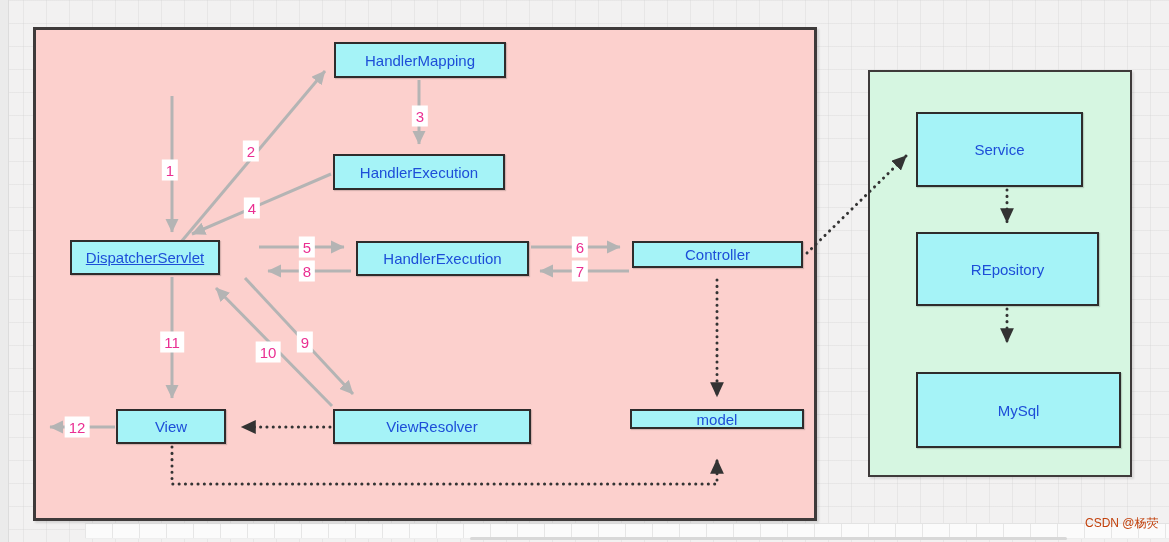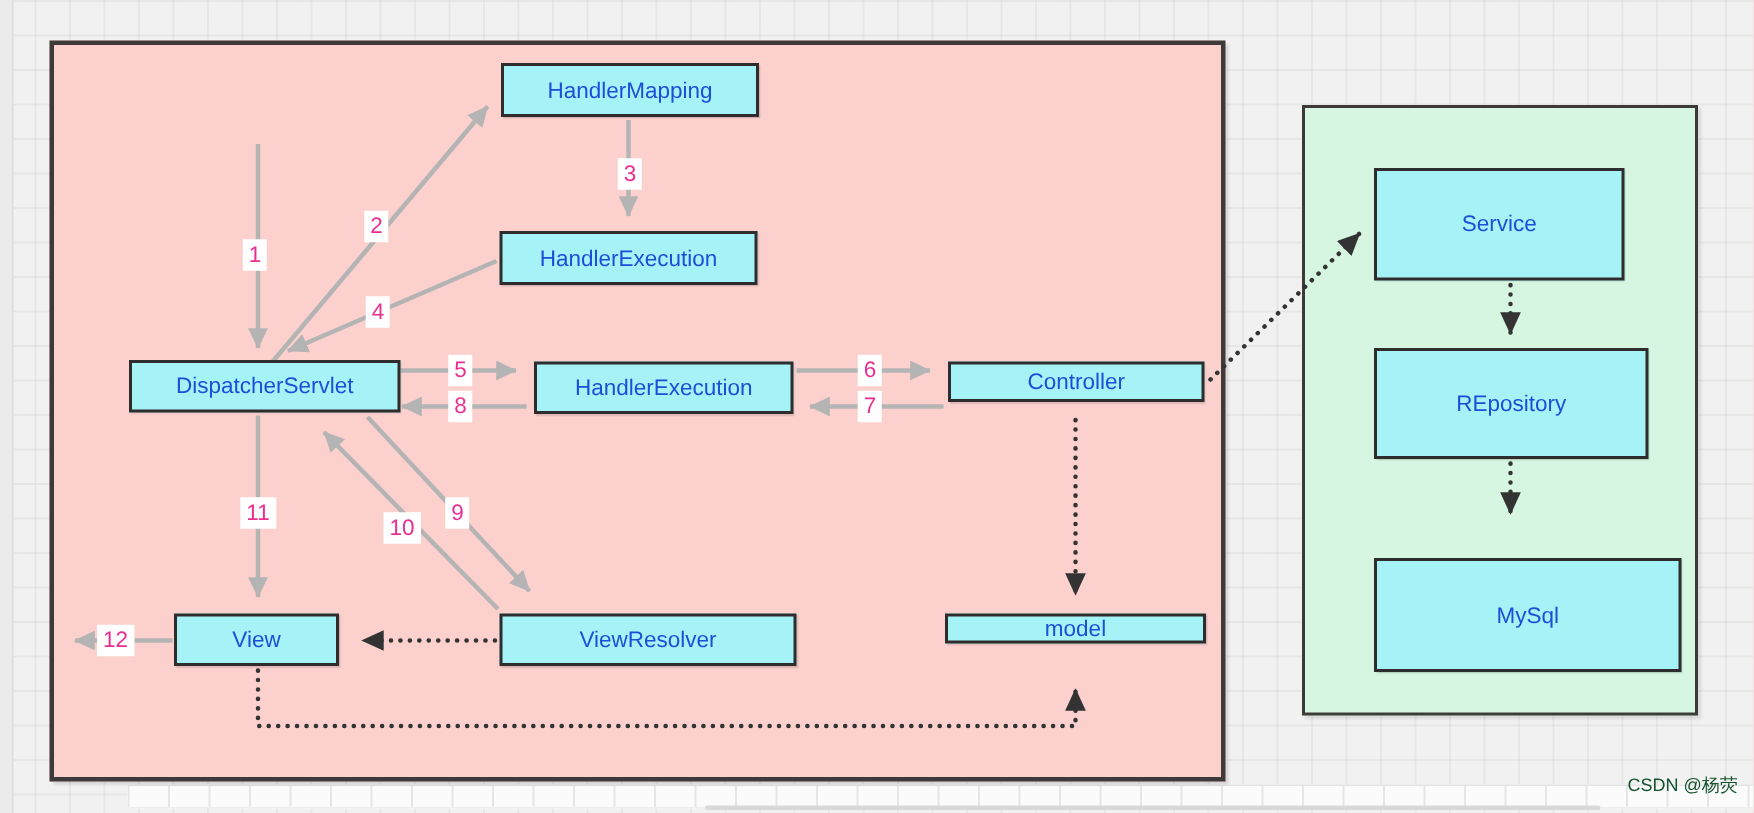--- a/index.html
+++ b/index.html
@@ -26,21 +26,21 @@
     background-image:linear-gradient(to right, #e6e6e6 1px, transparent 1px);
     background-size:27px 14px;
     border-top:1px solid #e3e3e3;border-bottom:1px solid #eeeeee;
   }
   .hscrollbar{
     position:absolute;left:470px;top:537px;width:597px;height:3px;
     background:#d8d8d8;border-radius:2px;
   }
   .watermark{
     position:absolute;left:1085px;top:515px;width:84px;
-    font-size:12px;color:#14532d;white-space:nowrap;
+    font-size:12px;color:#c2410c;white-space:nowrap;
   }
 
   
   .panel{position:absolute;box-sizing:border-box;}
   .panel-mvc{
     left:33px;top:27px;width:784px;height:494px;
     background:#fcd0cd;border:3px solid #3e3a3a;
     box-shadow:2px 2px 2px rgba(0,0,0,.12);
   }
   .panel-backend{
@@ -52,21 +52,21 @@
   
   .node{
     position:absolute;box-sizing:border-box;
     background:#a5f3f7;border:2px solid #2e2c2c;
     display:flex;align-items:center;justify-content:center;
     font-size:15px;color:#1d4ed8;
     box-shadow:1px 1px 1px rgba(0,0,0,.15);
   }
   .n-handlermapping      {left:334px;top:42px; width:172px;height:36px;}
   .n-handlerexec-top     {left:333px;top:154px;width:172px;height:36px;}
-  .n-dispatcherservlet   {left:86px; top:240px;width:181px;height:35px;}
+  .n-dispatcherservlet   {left:70px; top:240px;width:150px;height:35px;text-decoration:underline;}
   .n-handlerexec-mid     {left:356px;top:241px;width:173px;height:35px;}
   .n-controller          {left:632px;top:241px;width:171px;height:27px;}
   .n-view                {left:116px;top:409px;width:110px;height:35px;}
   .n-viewresolver        {left:333px;top:409px;width:198px;height:35px;}
   .n-model               {left:630px;top:409px;width:174px;height:20px;}
   .n-service             {left:916px;top:112px;width:167px;height:75px;}
   .n-repository          {left:916px;top:232px;width:183px;height:74px;}
   .n-mysql               {left:916px;top:372px;width:205px;height:76px;}
 
   

